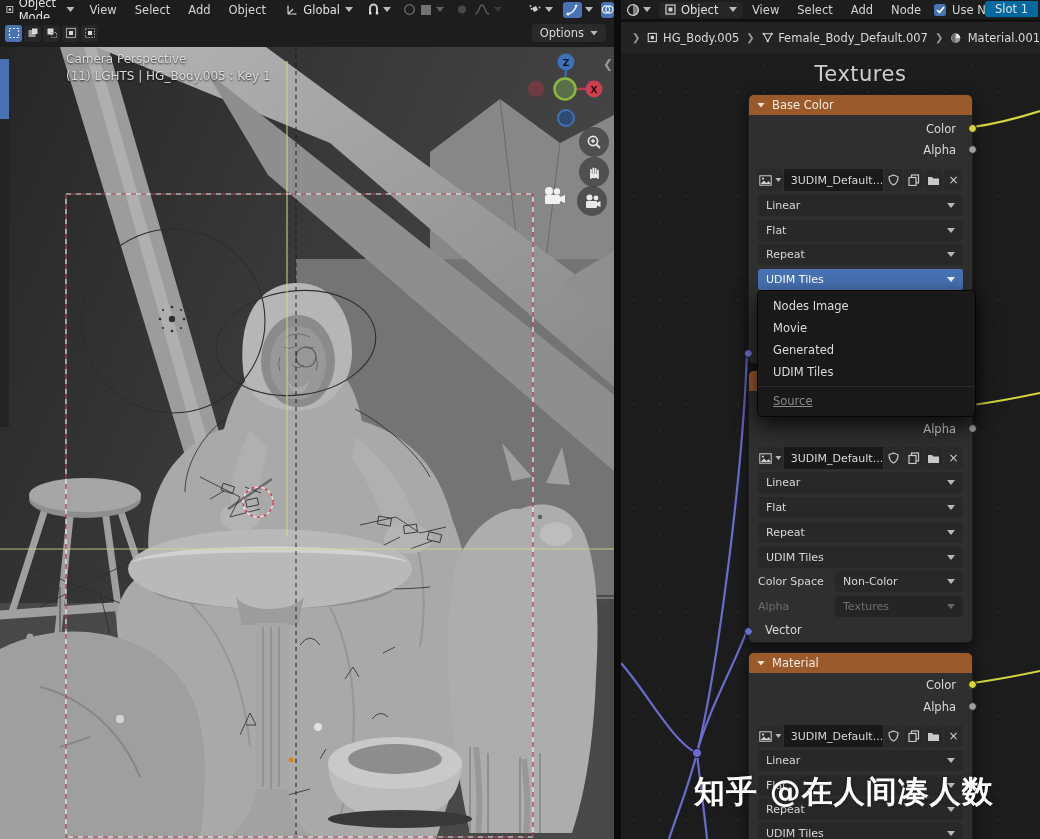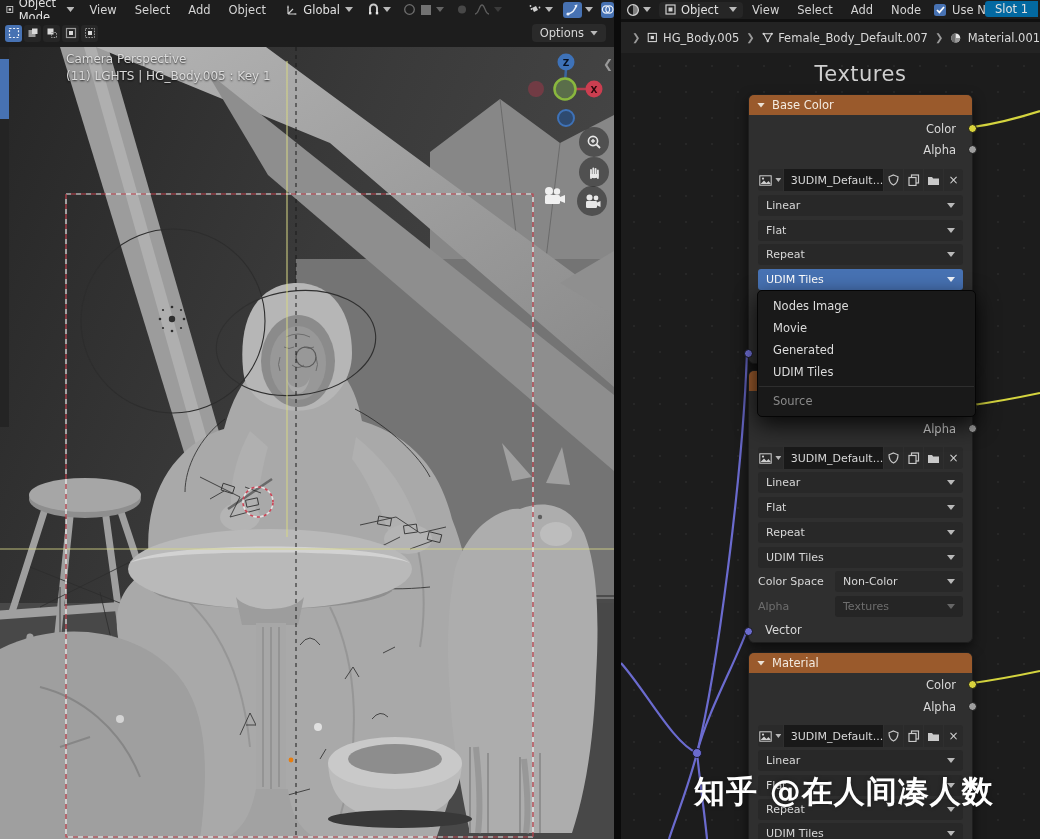--- a/index.html
+++ b/index.html
@@ -89,21 +89,21 @@
   #node-title { position:absolute; left:127px; width:225px; top:9px; text-align:center;
                 color:#cfcfcf; font-size:21px; letter-spacing:.5px; }
 
   
   #srcmenu { position:absolute; left:136px; top:237px; width:219px; background:#191919;
              border:1px solid #050505; border-radius:5px; box-shadow:0 8px 22px rgba(0,0,0,.8);
              padding:4px 0; z-index:30; }
   .mitem { height:22px; display:flex; align-items:center; padding-left:15px; color:#dcdcdc; font-size:11.5px; }
   .mitem::first-letter { text-decoration:underline; }
   .msep { height:1px; background:#2e2e2e; margin:3px 1px; }
-  .mfooter { height:22px; display:flex; align-items:center; padding-left:15px; color:#8a8a8a; font-size:11.5px; }
+  .mfooter { height:22px; display:flex; align-items:center; padding-left:15px; color:#8a8a8a; font-size:11.5px;text-decoration:underline; }
 
   #watermark { left:694px; top:771px; color:#fff; font-size:31px; font-weight:bold;
                letter-spacing:1px; z-index:60; text-shadow:0 0 4px rgba(0,0,0,.35); white-space:nowrap; }
 
   .divider { left:614px; top:0; width:7px; height:839px; background:#0b0b0b; }
 </style>
 </head>
 <body>
 
 <div id="root">

